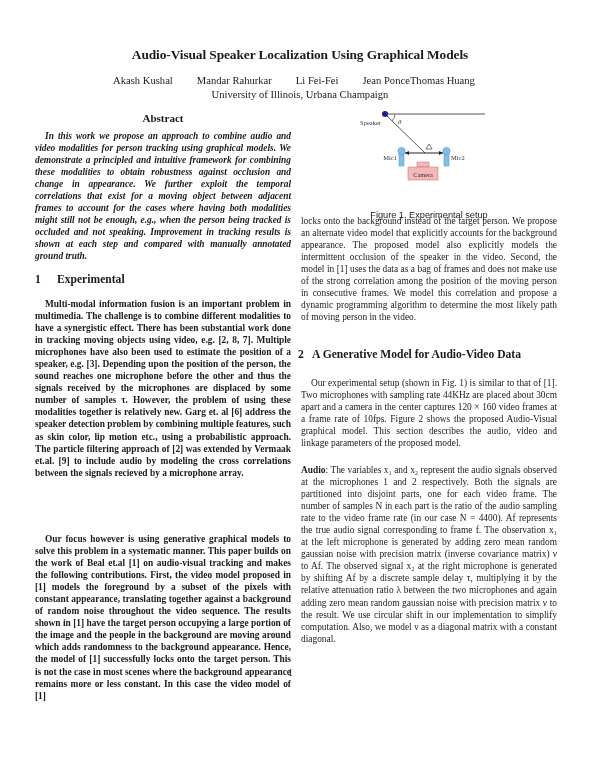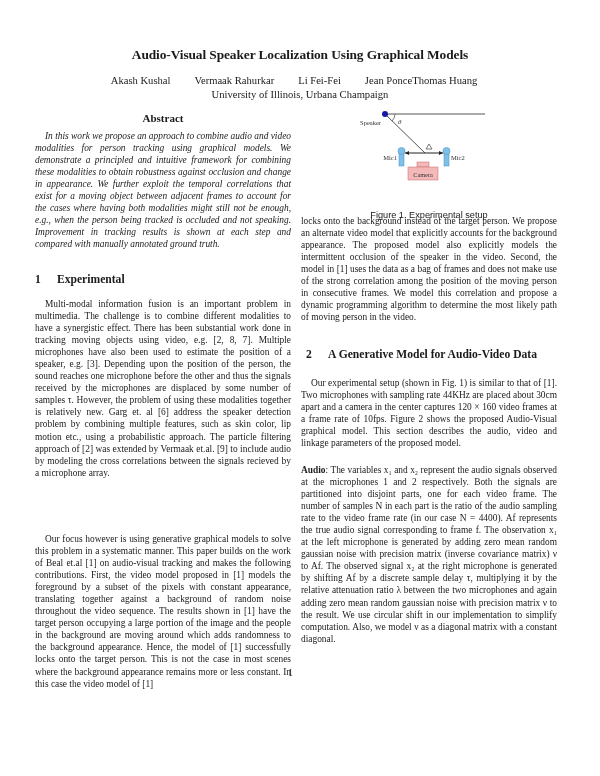--- a/index.html
+++ b/index.html
@@ -18,21 +18,21 @@
     .author-0 { margin-right: 24px; }
     .author-1 { margin-right: 24px; }
     .author-2 { margin-right: 24px; }
     .author-3 { }
     .affiliation {
       position: absolute; left: 0; top: 89px; width: 600px;
       text-align: center; font-size: 10.6px;
     }
 
     .col { position: absolute; width: 256px; font-size: 9.4px; line-height: 12.05px; text-align: justify; }
-    .col-left { left: 35px; }
+    .col-left { left: 35px; font-weight: bold; }
     .col-right { left: 301px; }
 
     .abstract-heading {
       position: absolute; left: 35px; top: 112px; width: 256px;
       text-align: center; font-weight: bold; font-size: 11px;
     }
     .abstract-body {
       top: 130px; font-style: italic; text-indent: 10px;
     }
 
@@ -47,37 +47,37 @@
 
     .fig {
       position: absolute; left: 355px; top: 108px; width: 150px; height: 75px;
     }
     .fig-caption {
       position: absolute; left: 301px; top: 186px; width: 256px; text-align: center;
       font-family: "Liberation Sans", "DejaVu Sans", sans-serif; font-size: 9.2px; margin-top: 24px;
     }
 
     .right-p1 { top: 215px; }
-    .sec2-heading { left: 306px; top: 348px; }
+    .sec2-heading { left: 290px; top: 348px; text-align: center; }
     .right-p2 { top: 377px; text-indent: 10px; }
     .right-p3 { top: 464px; }
     .run-in { font-weight: bold; }
 
     .page-number {
       position: absolute; left: 288px; top: 667px; font-size: 10px;
     }
   </style>
 </head>
 <body>
 
 <div class="title">Audio-Visual Speaker Localization Using Graphical Models</div>
 
 <div class="authors">
   <span class="author-0">Akash Kushal</span>
-  <span class="author-1">Vermaak Rahurkar</span>
+  <span class="author-1">Mandar Rahurkar</span>
   <span class="author-2">Li Fei-Fei</span>
   <span class="author-3">Jean Ponce</span>
   <span class="author-4">Thomas Huang</span>
 </div>
 <div class="affiliation">University of Illinois, Urbana Champaign</div>
 
 <div class="abstract-heading">Abstract</div>
 <div class="col col-left abstract-body">In this work we propose an approach to combine audio and video modalities for person tracking using graphical models. We demonstrate a principled and intuitive framework for combining these modalities to obtain robustness against occlusion and change in appearance. We further exploit the temporal correlations that exist for a moving object between adjacent frames to account for the cases where having both modalities might still not be enough, e.g., when the person being tracked is occluded and not speaking. Improvement in tracking results is shown at each step and compared with manually annotated ground truth.</div>
 
 <div class="section-heading intro-heading">

